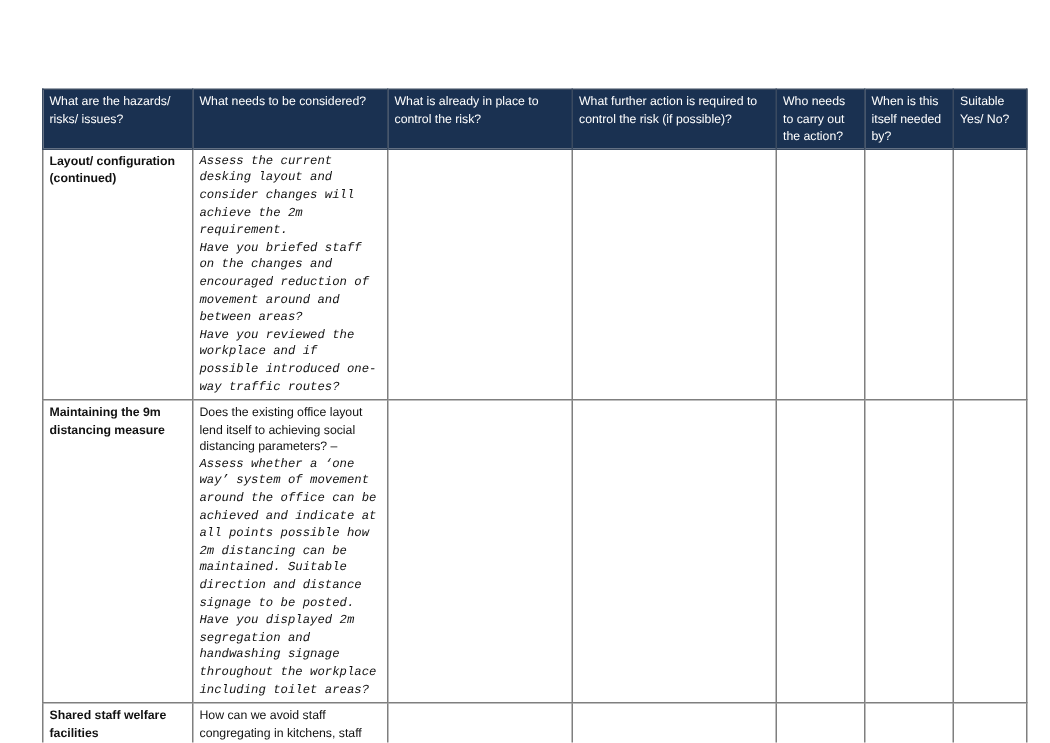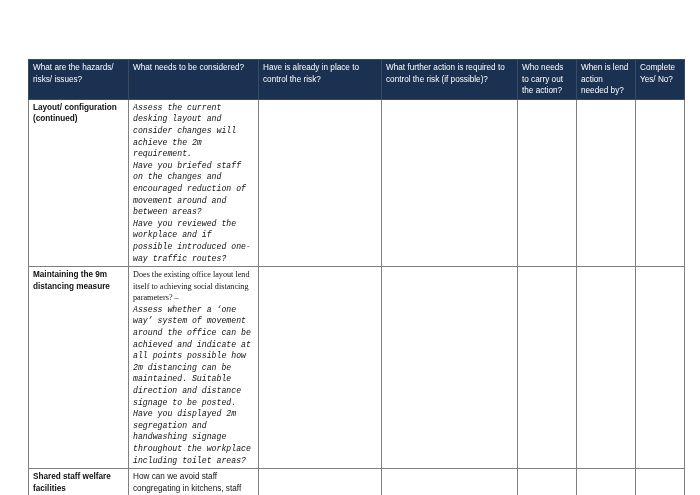--- a/index.html
+++ b/index.html
@@ -7,21 +7,21 @@
            font-family: "Liberation Sans", sans-serif; }
     table.ra { position: absolute; left: 28px; top: 59px; border-collapse: collapse;
                table-layout: fixed; width: 656px; }
     table.ra th, table.ra td { border: 1px solid #7f7f7f; vertical-align: top;
                padding: 2px 4px 2px 4px; font-size: 8.2px; line-height: 11.6px; text-align: left; }
     table.ra th { background: #1a3151; color: #ffffff; font-weight: normal; height: 29px;
                border-color: #3a4a60; }
     table.ra td { color: #111; }
     td.hazard { font-weight: bold; }
     .it { font-style: italic; display: block; font-family: Liberation Mono, monospace; }
-    .nm { display: block; font-family: Liberation Serif, serif; }
+    .nm { display: block; }
     .bd { font-weight: normal; display: block; }
     tr.r1 td { height: 107px; }
     tr.r2 td { height: 147px; }
     tr.r3 td { height: 58px; }
   </style>
 </head>
 <body>
 
 <table class="ra">
   <colgroup>
@@ -30,25 +30,25 @@
       <col style="width:123px">
     <col style="width:136px">
       <col style="width:59px">
       <col style="width:59px">
       <col style="width:49px">
   </colgroup>
   <thead>
     <tr>
       <th>What are the hazards/ risks/ issues?</th>
       <th>What needs to be considered?</th>
-      <th>Have is already in place to control the risk?</th>
+      <th>What is already in place to control the risk?</th>
       <th>What further action is required to control the risk (if possible)?</th>
       <th>Who needs to carry out the action?</th>
-      <th>When is lend action needed by?</th>
-      <th>Complete Yes/ No?</th>
+      <th>When is this itself needed by?</th>
+      <th>Suitable Yes/ No?</th>
     </tr>
   </thead>
   <tbody>
     <tr class="r1">
       <td class="hazard">Layout/ configuration (continued)</td>
       <td>
         <span class="it">Assess the current desking layout and consider changes will achieve the 2m requirement.</span>
         <span class="it">Have you briefed staff on the changes and encouraged reduction of movement around and between areas?</span>
         <span class="it">Have you reviewed the workplace and if possible introduced one-way traffic routes?</span>
       </td>

